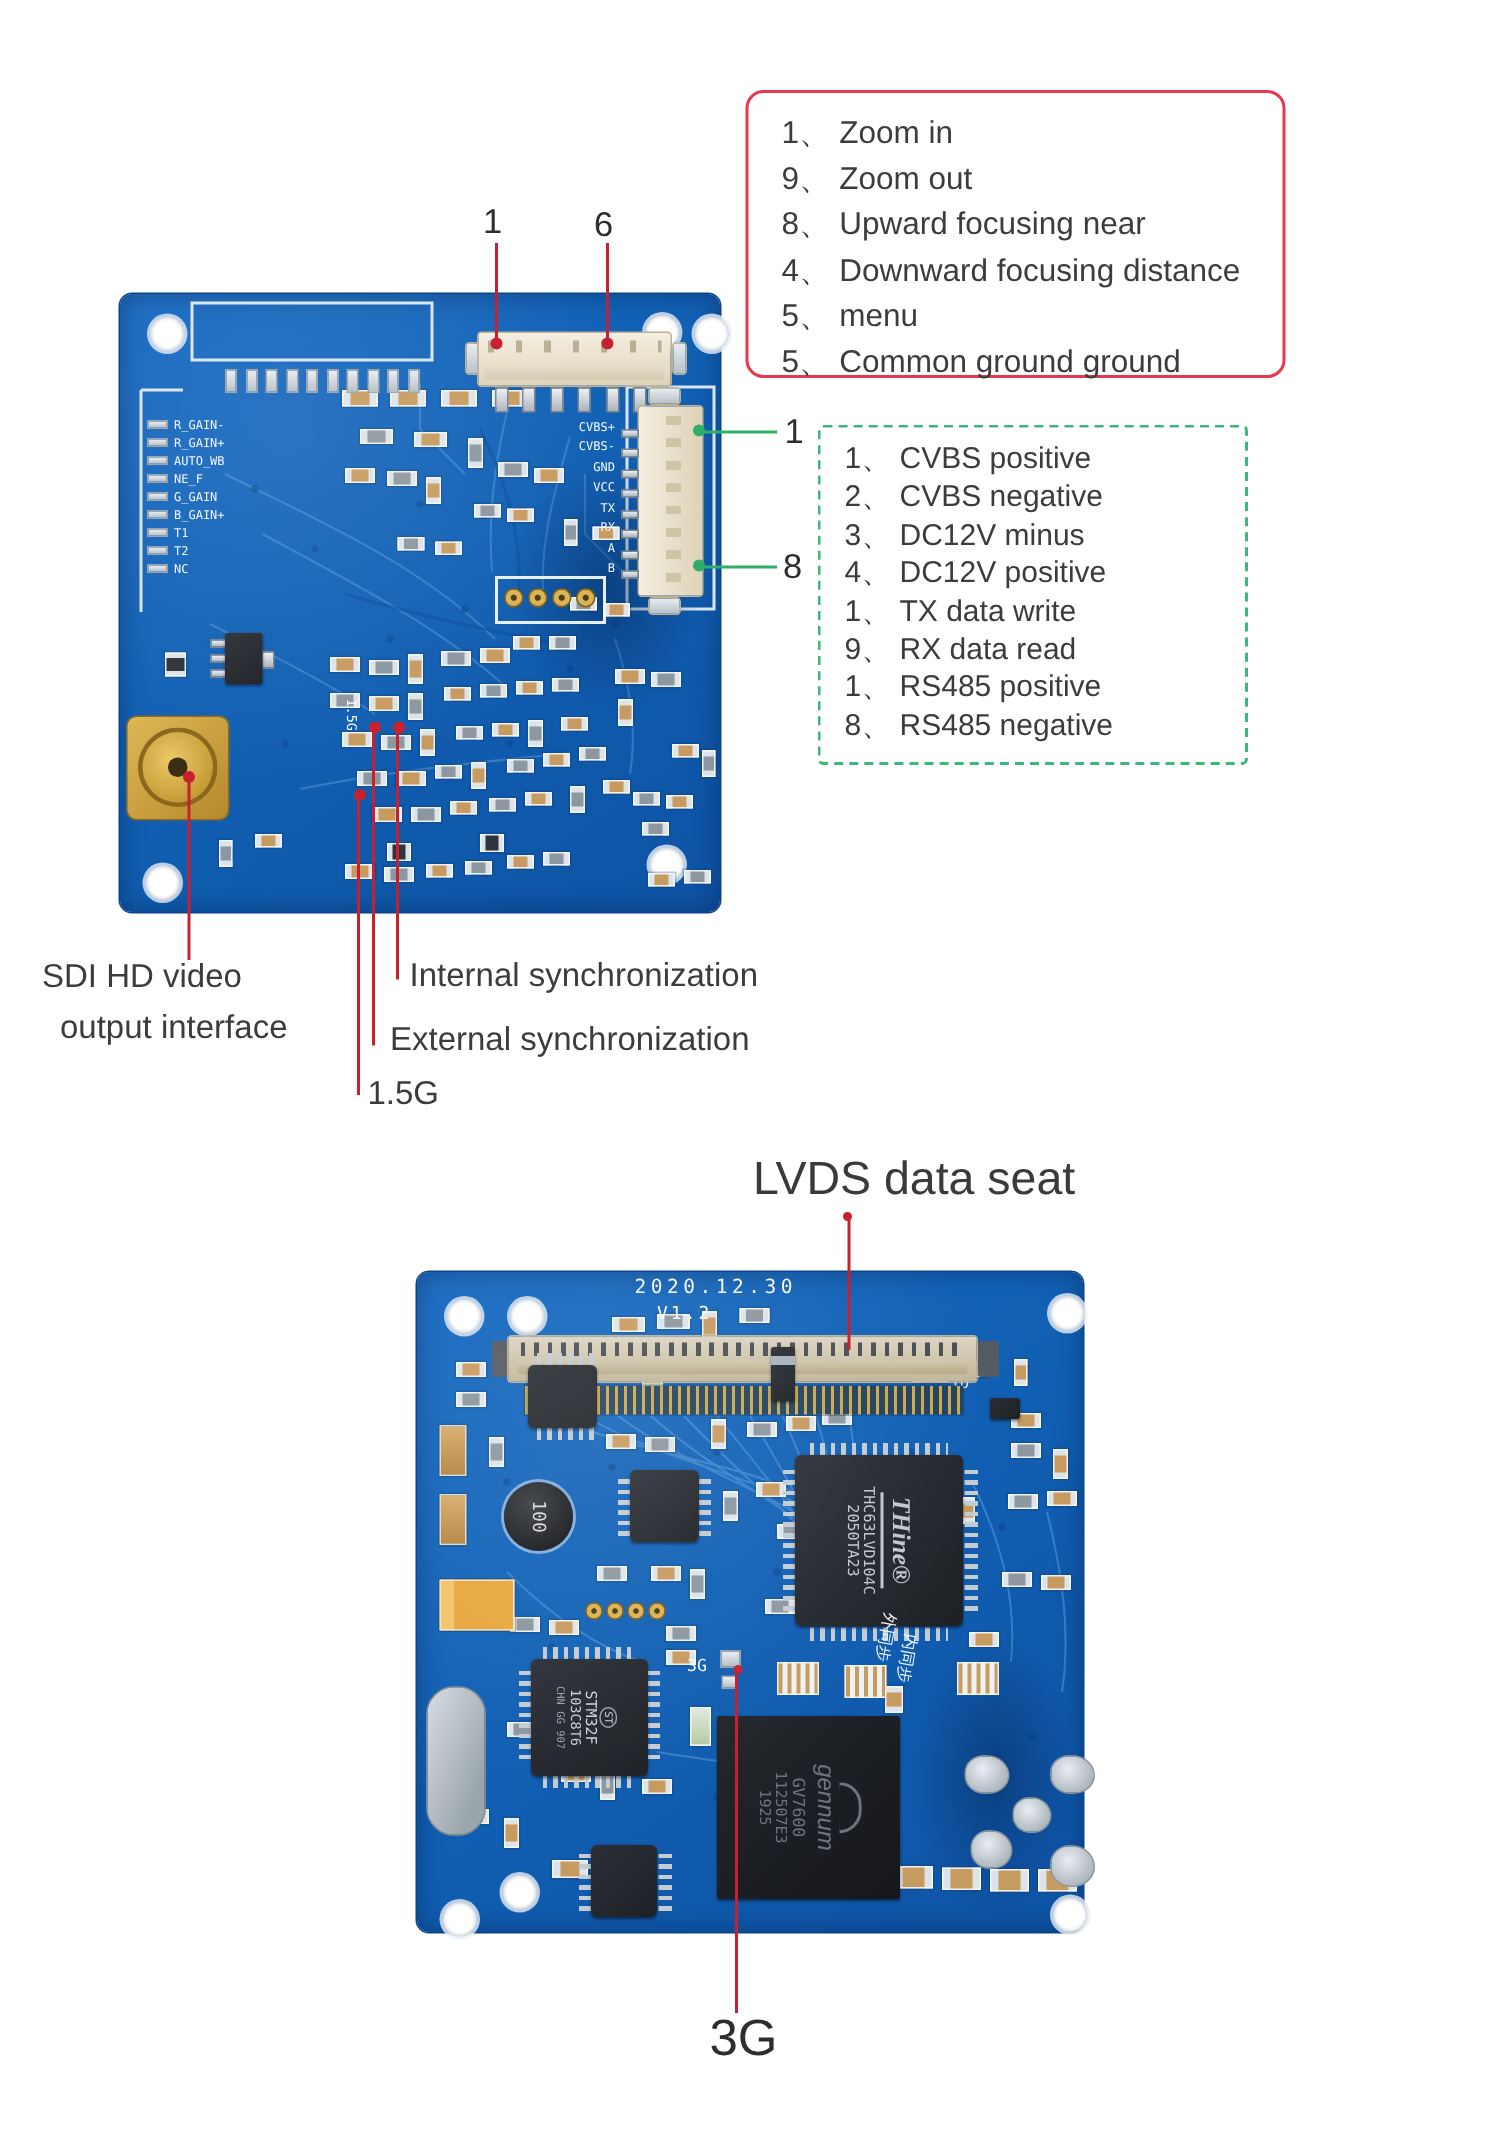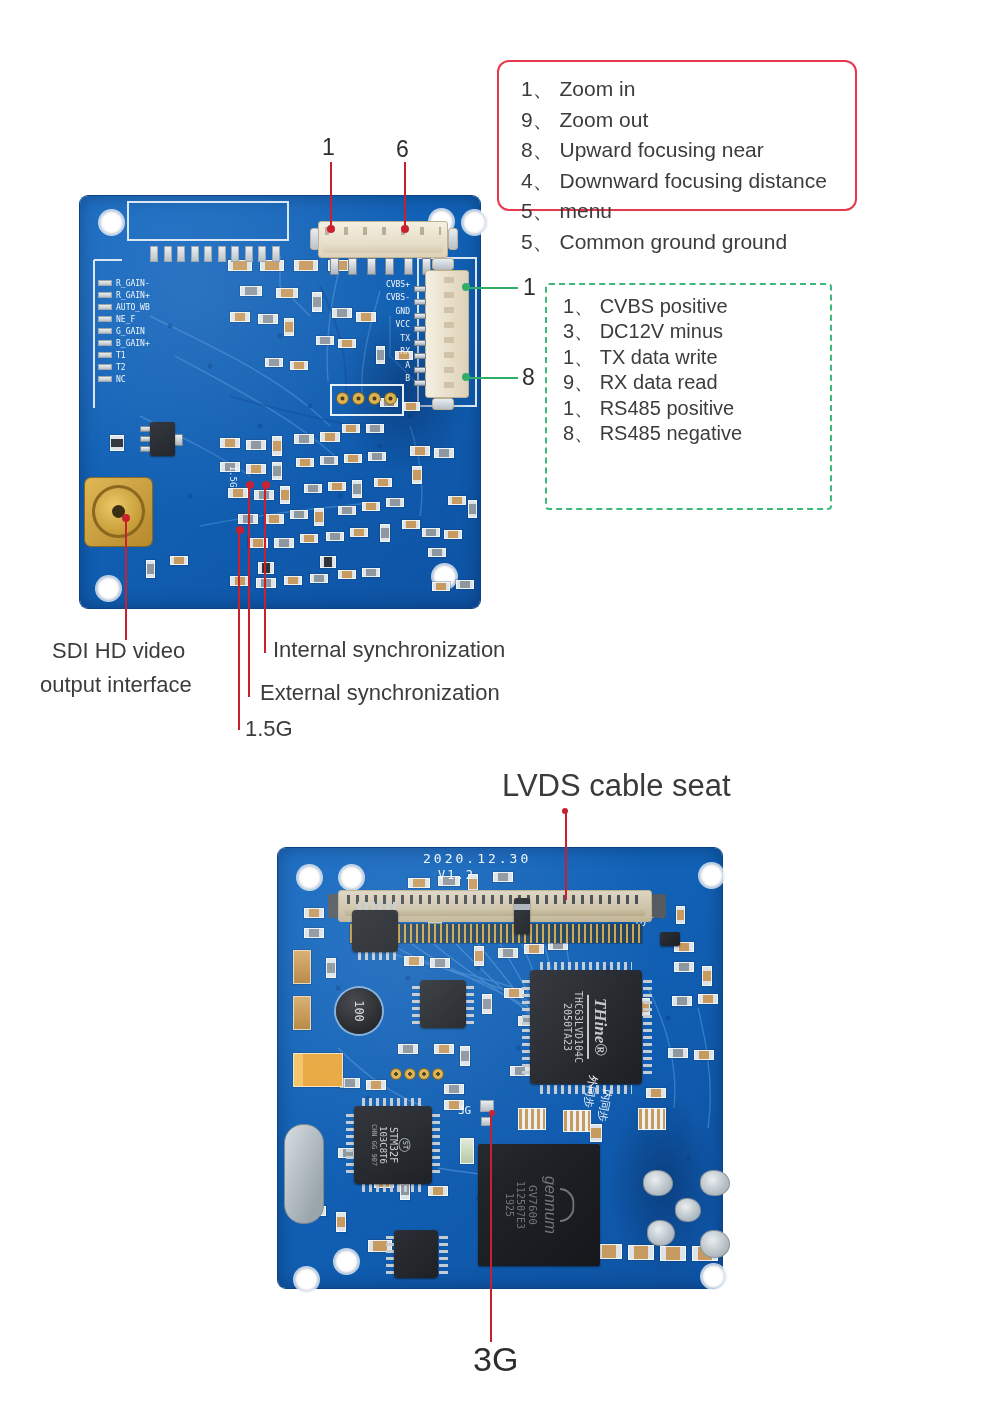--- a/index.html
+++ b/index.html
@@ -1,20 +1,20 @@
 <!DOCTYPE html>
 <html><head>
 <meta charset="utf-8">
 <style>
   html,body{margin:0;padding:0;background:#fff;}
   .page{position:relative;width:1000px;height:1421px;background:#ffffff;overflow:hidden;
         font-family:"Liberation Sans",sans-serif;color:#3c3c3c;}
   
   .legend{position:absolute;box-sizing:border-box;background:#fff;}
-  .legend-red{left:497px;top:60px;width:360px;height:151px;border:2px solid #e8384e;border-radius:12px;
+  .legend-red{left:497px;top:60px;width:360px;height:192px;border:2px solid #e8384e;border-radius:12px;
               padding:12px 0 0 22px;}
   .legend-red .li{line-height:30.5px;font-size:21px;white-space:nowrap;}
   .legend-green{left:545px;top:283px;width:287px;height:227px;border:2px dashed #3cb878;border-radius:4px;
                 padding:9px 0 0 16px;}
   .legend-green .li{line-height:25.4px;font-size:20px;white-space:nowrap;}
   
   .annot{position:absolute;font-size:22px;color:#3c3c3c;white-space:nowrap;}
   .num{position:absolute;font-size:23px;color:#2e2e2e;}
   .title{position:absolute;font-size:31px;color:#3a3a3a;white-space:nowrap;}
   .big{position:absolute;font-size:34px;color:#2e2e2e;}
@@ -65,21 +65,23 @@
     <div class="li">1、 Zoom in</div>
     <div class="li">9、 Zoom out</div>
     <div class="li">8、 Upward focusing near</div>
     <div class="li">4、 Downward focusing distance</div>
     <div class="li">5、 menu</div>
     <div class="li">5、 Common ground ground</div>
   </div>
 
   <div class="legend legend-green">
     <div class="li">1、 CVBS positive</div>
+    <div class="li">2、 CVBS negative</div>
     <div class="li">3、 DC12V minus</div>
+    <div class="li">4、  DC12V positive</div>
     <div class="li">1、 TX data write</div>
     <div class="li">9、 RX data read</div>
     <div class="li">1、 RS485 positive</div>
     <div class="li">8、 RS485 negative</div>
   </div>
 
   <div class="board" id="board1" style="left:80px;top:196px;width:400px;height:412px;">
     <svg class="traces" width="400" height="412">
       <g fill="none" stroke="#5fa0e0" stroke-width="1.4" opacity=".45">
         <path d="M70,120 C130,150 200,180 250,230"></path>
@@ -513,20 +515,20 @@
   <div class="vline" style="left:565px;top:810px;height:90px;"></div>
   <div class="dot sm" style="left:562px;top:808px;"></div>
 
   <div class="vline" style="left:490px;top:1114px;height:228px;"></div>
 
   <div class="num" style="left:322px;top:134px;">1</div>
   <div class="num" style="left:396px;top:136px;">6</div>
   <div class="num" style="left:523px;top:274px;">1</div>
   <div class="num" style="left:522px;top:364px;">8</div>
 
-  <div class="annot" style="left:52px;top:638px;">SDI HD video</div>
+  <div class="annot" style="left:28px;top:638px;">SDI HD video</div>
   <div class="annot" style="left:40px;top:672px;">output interface</div>
   <div class="annot" style="left:260px;top:680px;">External synchronization</div>
   <div class="annot" style="left:273px;top:637px;">Internal synchronization</div>
   <div class="annot" style="left:245px;top:716px;">1.5G</div>
-  <div class="title" style="left:502px;top:768px;">LVDS cable seat</div>
+  <div class="title" style="left:502px;top:768px;">LVDS data seat</div>
   <div class="big" style="left:473px;top:1340px;">3G</div>
 </div>
 
 </body></html>

